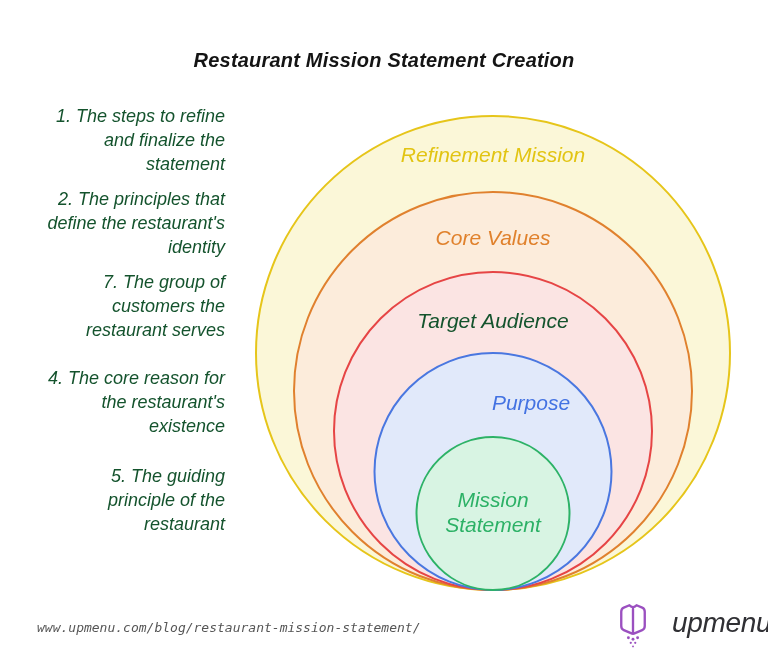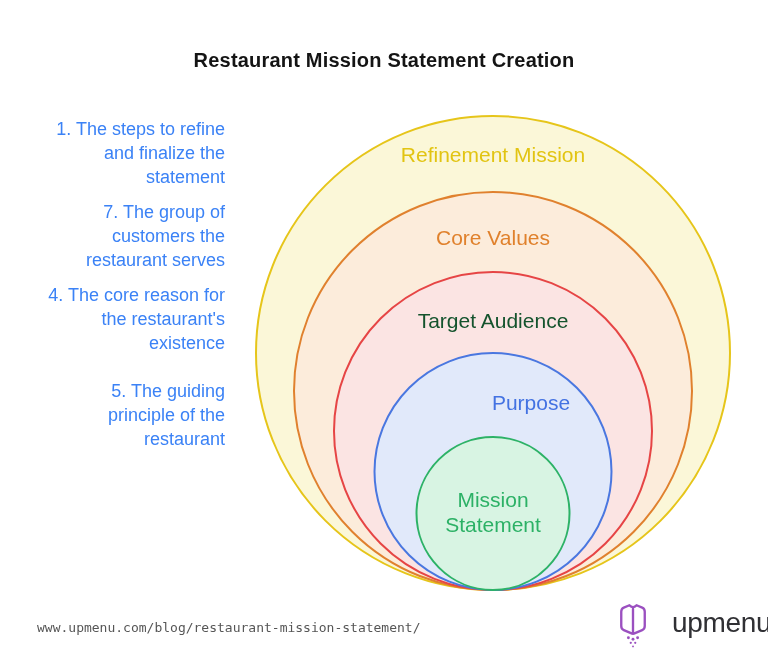--- a/index.html
+++ b/index.html
@@ -1,31 +1,31 @@
 <!DOCTYPE html>
 <html><head>
 <meta charset="utf-8">
 <style>
   html,body{margin:0;padding:0;}
   body{
     width:768px;height:660px;background:#ffffff;
     font-family:"Liberation Sans",sans-serif;
     position:relative;overflow:hidden;
   }
-  .page{position:relative;width:688px;height:660px;}
+  .page{position:relative;width:688px;height:660px;font-style:italic;}
 
   .title{
     position:absolute;top:49px;left:0;width:768px;
     text-align:center;font-size:20px;font-weight:bold;
     color:#141414;letter-spacing:.2px;
   }
 
   .legend{
-    position:absolute;top:117px;left:27px;width:198px;
-    text-align:right;color:#3b82f6;font-size:18px;line-height:24px;
+    position:absolute;top:104px;left:27px;width:198px;
+    text-align:right;color:#14532d;font-size:18px;line-height:24px;
   }
   .legend-item{white-space:pre-line;margin-bottom:11px;}
   .legend-item:nth-child(3){margin-bottom:24px;}
   .legend-item:nth-child(4){margin-bottom:26px;}
 
   .rings-svg{position:absolute;top:0;left:0;}
 
   .ring-label{
     position:absolute;transform:translate(-50%,-50%);
     font-size:21px;line-height:25px;text-align:center;white-space:pre-line;
@@ -51,20 +51,23 @@
 <body>
 
 <div class="page">
 
   <div class="title">Restaurant Mission Statement Creation</div>
 
   <div class="legend">
     <div class="legend-item">1. The steps to refine
 and finalize the
 statement</div>
+    <div class="legend-item">2. The principles that
+define the restaurant's
+identity</div>
     <div class="legend-item">7. The group of
 customers the
 restaurant serves</div>
     <div class="legend-item">4. The core reason for
 the restaurant's
 existence</div>
     <div class="legend-item">5. The guiding
 principle of the
 restaurant</div>
   </div>

